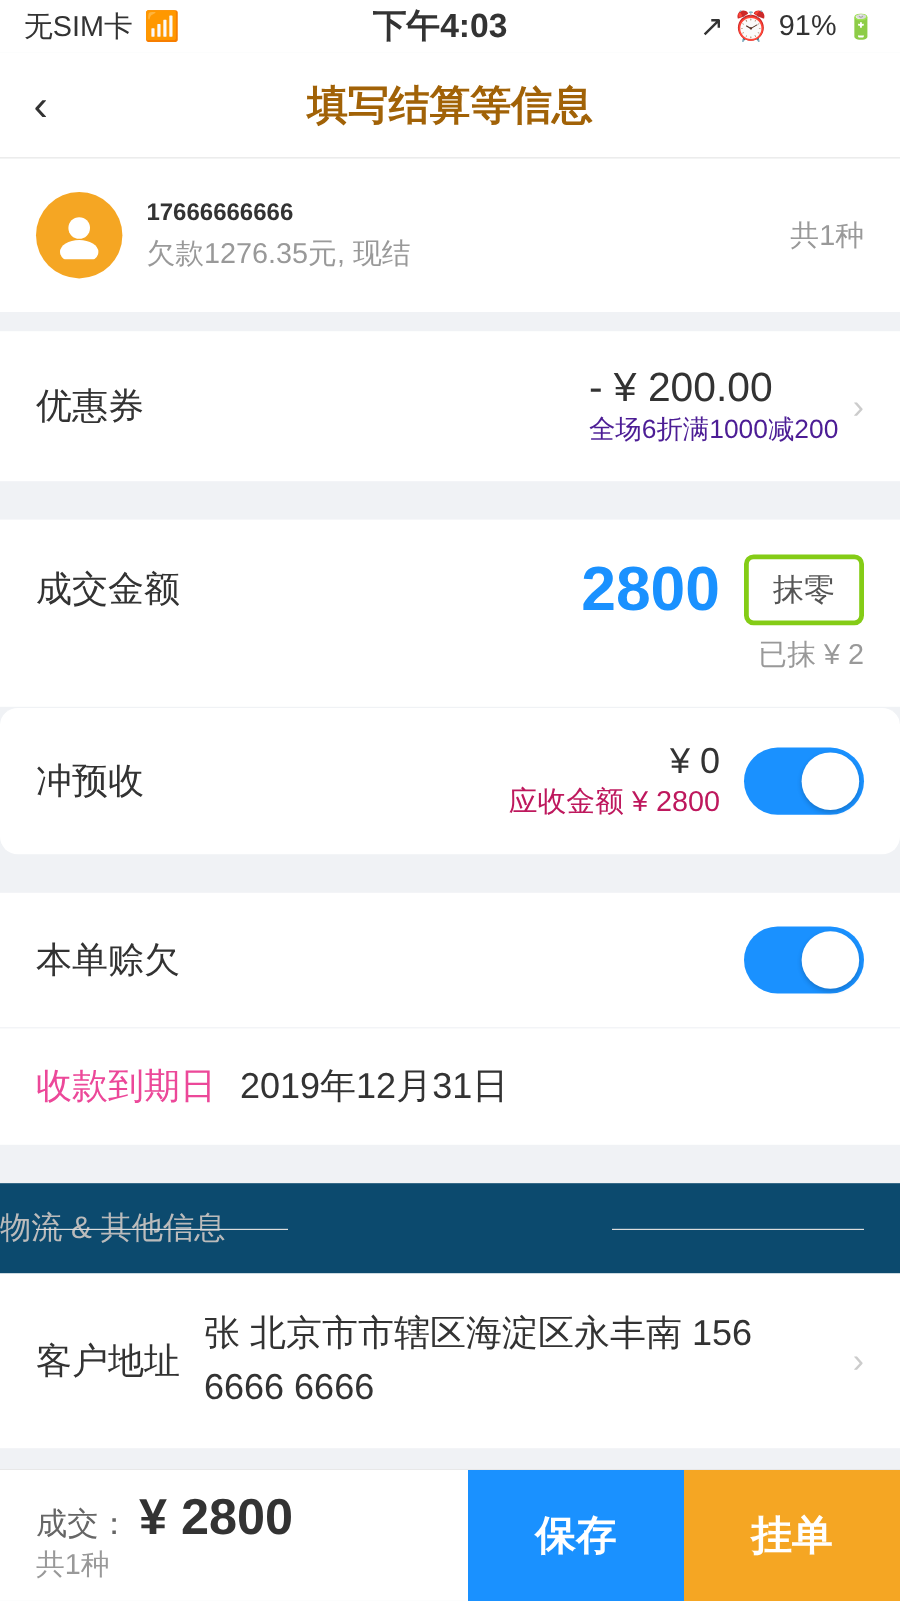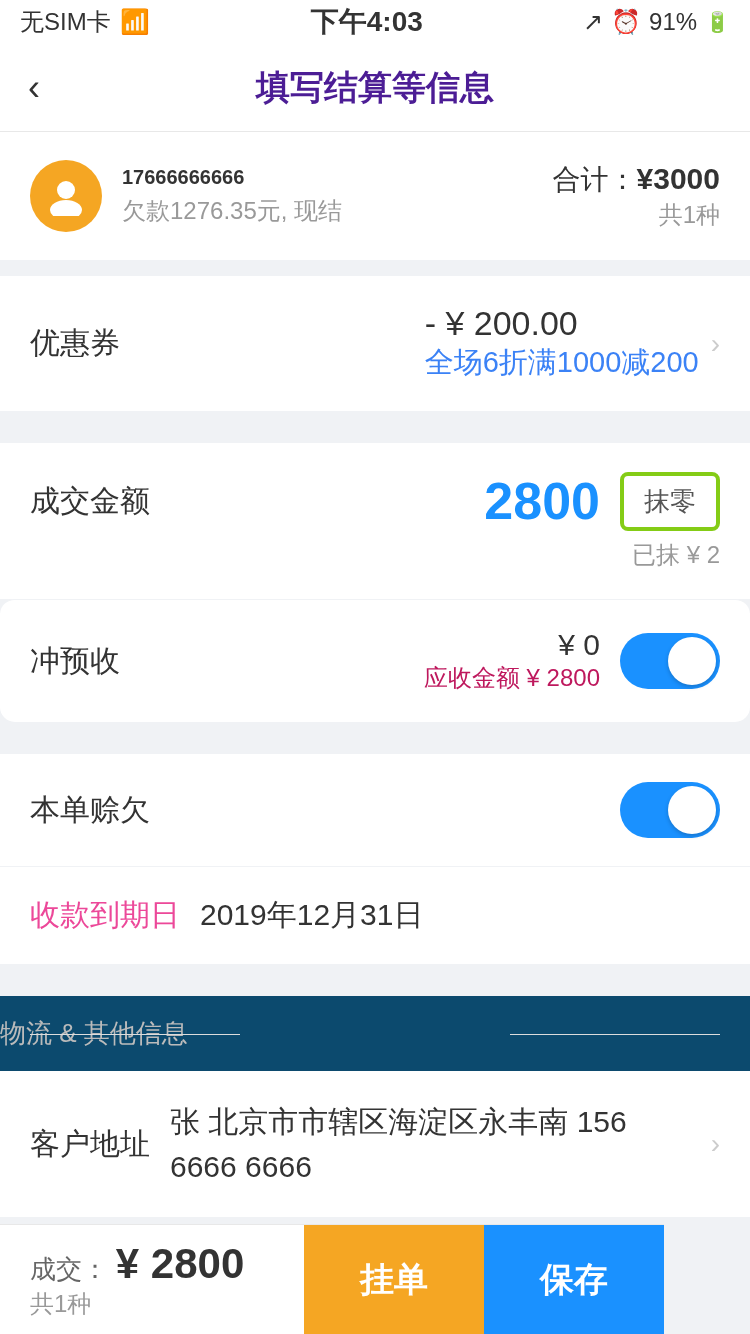--- a/index.html
+++ b/index.html
@@ -41,21 +41,21 @@
     .nav-back {
       position: absolute;
       left: 28px;
       font-size: 36px;
       color: #333;
       cursor: pointer;
     }
     .nav-title {
       font-size: 34px;
       font-weight: 600;
-      color: #4c1d95;
+      color: #a16207;
     }
 
     
     .content {
       padding-bottom: 130px;
     }
 
     
     .customer-card {
       background: #fff;
@@ -116,22 +116,22 @@
       display: flex;
       align-items: center;
       gap: 12px;
     }
     .coupon-discount {
       font-size: 34px;
       color: #333;
       font-weight: 500;
     }
     .coupon-desc {
-      font-size: 29px;
-      color: #3b82f6;
+      font-size: 22px;
+      color: #4c1d95;
     }
     .chevron-right {
       color: #ccc;
       font-size: 28px;
     }
 
     
     .section-divider {
       height: 16px;
       background: #f0f2f5;
@@ -313,21 +313,21 @@
       color: #333;
       flex: 1;
       padding: 0 20px;
       line-height: 1.5;
     }
 
     
     .footer {
       position: fixed;
       bottom: 0;
-      width: 664px;
+      width: 750px;
       height: 110px;
       background: #fff;
       display: flex;
       align-items: center;
       border-top: 1px solid #e8e8e8;
     }
     .footer-left {
       flex: 1;
       padding: 0 30px;
     }
@@ -398,23 +398,20 @@
           <circle cx="20" cy="14" r="9"></circle>
           <ellipse cx="20" cy="34" rx="16" ry="10"></ellipse>
         </svg>
       </div>
       <div class="customer-info">
         <div class="phone">17666666666</div>
         <div class="sub">欠款1276.35元, 现结</div>
       </div>
     </div>
     <div class="customer-right">
-      <div>
-        <span>合计：</span><span style="font-size:30px;font-weight:600;color:#333;">¥3000</span>
-      </div>
       <div class="total-count">共1种</div>
     </div>
   </div>
 
   <div class="coupon-row">
     <span class="coupon-label">优惠券</span>
     <div class="coupon-right">
       <div>
         <div class="coupon-discount">- ¥ 200.00</div>
         <div class="coupon-desc">全场6折满1000减200</div>
@@ -477,15 +474,15 @@
 </div>
 
 <div class="footer">
   <div class="footer-left">
     <div>
       <span class="footer-deal">成交：</span>
       <span class="footer-amount">¥ 2800</span>
     </div>
     <div class="footer-count">共1种</div>
   </div>
+  <div class="footer-btn btn-save">保存</div>
   <div class="footer-btn btn-hold">挂单</div>
-  <div class="footer-btn btn-save">保存</div>
 </div>
 
 </body></html>

